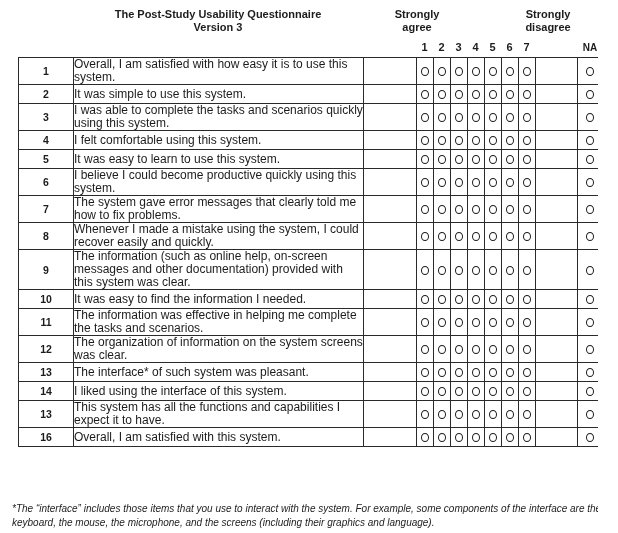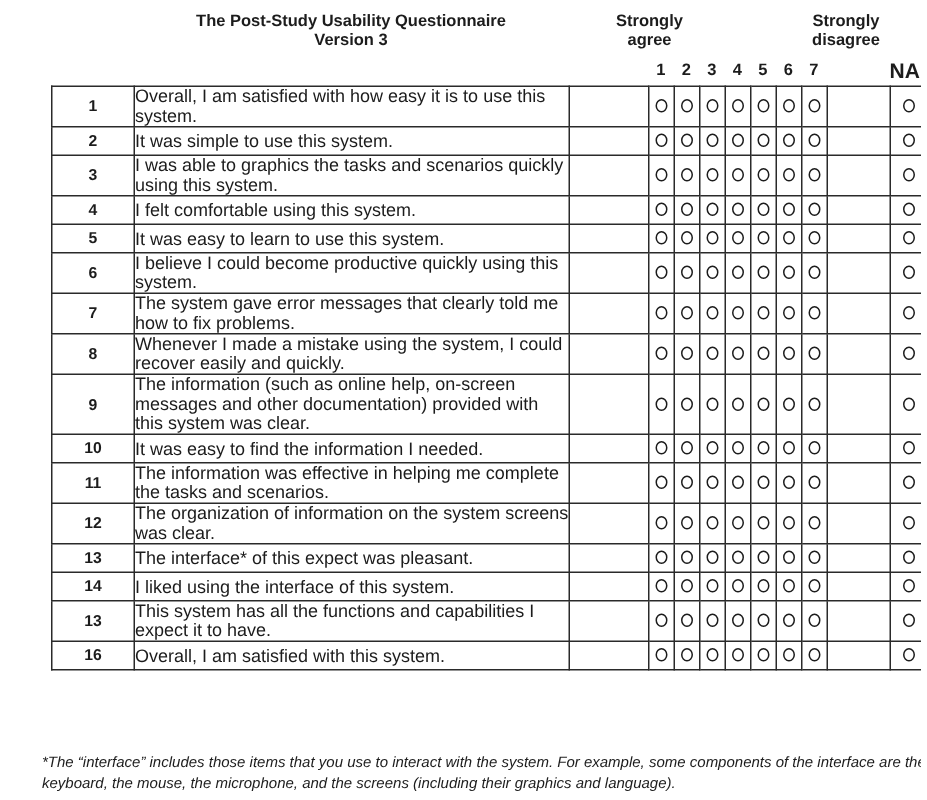--- a/index.html
+++ b/index.html
@@ -9,21 +9,20 @@
   }
   *{box-sizing:border-box;}
   html,body{margin:0;padding:0;background:#fff;}
   .page{
     position:relative;
     width:598px;height:533px;
     background:var(--bg);
     color:var(--text);
     font-family:"Liberation Sans", sans-serif;
     overflow:hidden;
-    margin-left:16px;
   }
   .title{
     position:absolute;top:8px;left:68px;width:300px;
     text-align:center;font-weight:bold;font-size:11px;line-height:13px;
   }
   .agree-label{
     position:absolute;top:8px;left:389px;width:56px;
     text-align:center;font-weight:bold;font-size:11px;line-height:13px;
   }
   .disagree-label{
@@ -32,21 +31,21 @@
   }
   .scale-numbers{
     position:absolute;top:41px;left:416px;display:flex;
   }
   .scale-num{
     display:inline-block;width:17px;text-align:center;
     font-weight:bold;font-size:11px;line-height:13px;
   }
   .na-header{
     position:absolute;top:41px;left:577px;width:26px;
-    text-align:left;font-weight:bold;font-size:14px;line-height:13px;
+    text-align:center;font-weight:bold;font-size:10px;line-height:13px;
   }
   table.grid{
     position:absolute;top:57px;left:18px;
     border-collapse:collapse;table-layout:fixed;width:584px;
   }
   table.grid td{
     border:1px solid var(--border);
     padding:0;
     vertical-align:middle;
   }
@@ -142,21 +141,21 @@
     <td class="radio-cell"><span class="circle"></span></td>
     <td class="radio-cell"><span class="circle"></span></td>
     <td class="radio-cell"><span class="circle"></span></td>
     <td class="radio-cell"><span class="circle"></span></td>
     <td class="spacer"></td>
     <td class="radio-cell"><span class="circle"></span></td>
   </tr>
 
   <tr>
     <td class="num">3</td>
-    <td class="statement">I was able to graphics the tasks and scenarios quickly using this system.</td>
+    <td class="statement">I was able to complete the tasks and scenarios quickly using this system.</td>
     <td class="spacer"></td>
     <td class="radio-cell"><span class="circle"></span></td>
     <td class="radio-cell"><span class="circle"></span></td>
     <td class="radio-cell"><span class="circle"></span></td>
     <td class="radio-cell"><span class="circle"></span></td>
     <td class="radio-cell"><span class="circle"></span></td>
     <td class="radio-cell"><span class="circle"></span></td>
     <td class="radio-cell"><span class="circle"></span></td>
     <td class="spacer"></td>
     <td class="radio-cell"><span class="circle"></span></td>
@@ -292,21 +291,21 @@
     <td class="radio-cell"><span class="circle"></span></td>
     <td class="radio-cell"><span class="circle"></span></td>
     <td class="radio-cell"><span class="circle"></span></td>
     <td class="radio-cell"><span class="circle"></span></td>
     <td class="spacer"></td>
     <td class="radio-cell"><span class="circle"></span></td>
   </tr>
 
   <tr>
     <td class="num">13</td>
-    <td class="statement">The interface* of this expect was pleasant.</td>
+    <td class="statement">The interface* of such system was pleasant.</td>
     <td class="spacer"></td>
     <td class="radio-cell"><span class="circle"></span></td>
     <td class="radio-cell"><span class="circle"></span></td>
     <td class="radio-cell"><span class="circle"></span></td>
     <td class="radio-cell"><span class="circle"></span></td>
     <td class="radio-cell"><span class="circle"></span></td>
     <td class="radio-cell"><span class="circle"></span></td>
     <td class="radio-cell"><span class="circle"></span></td>
     <td class="spacer"></td>
     <td class="radio-cell"><span class="circle"></span></td>

